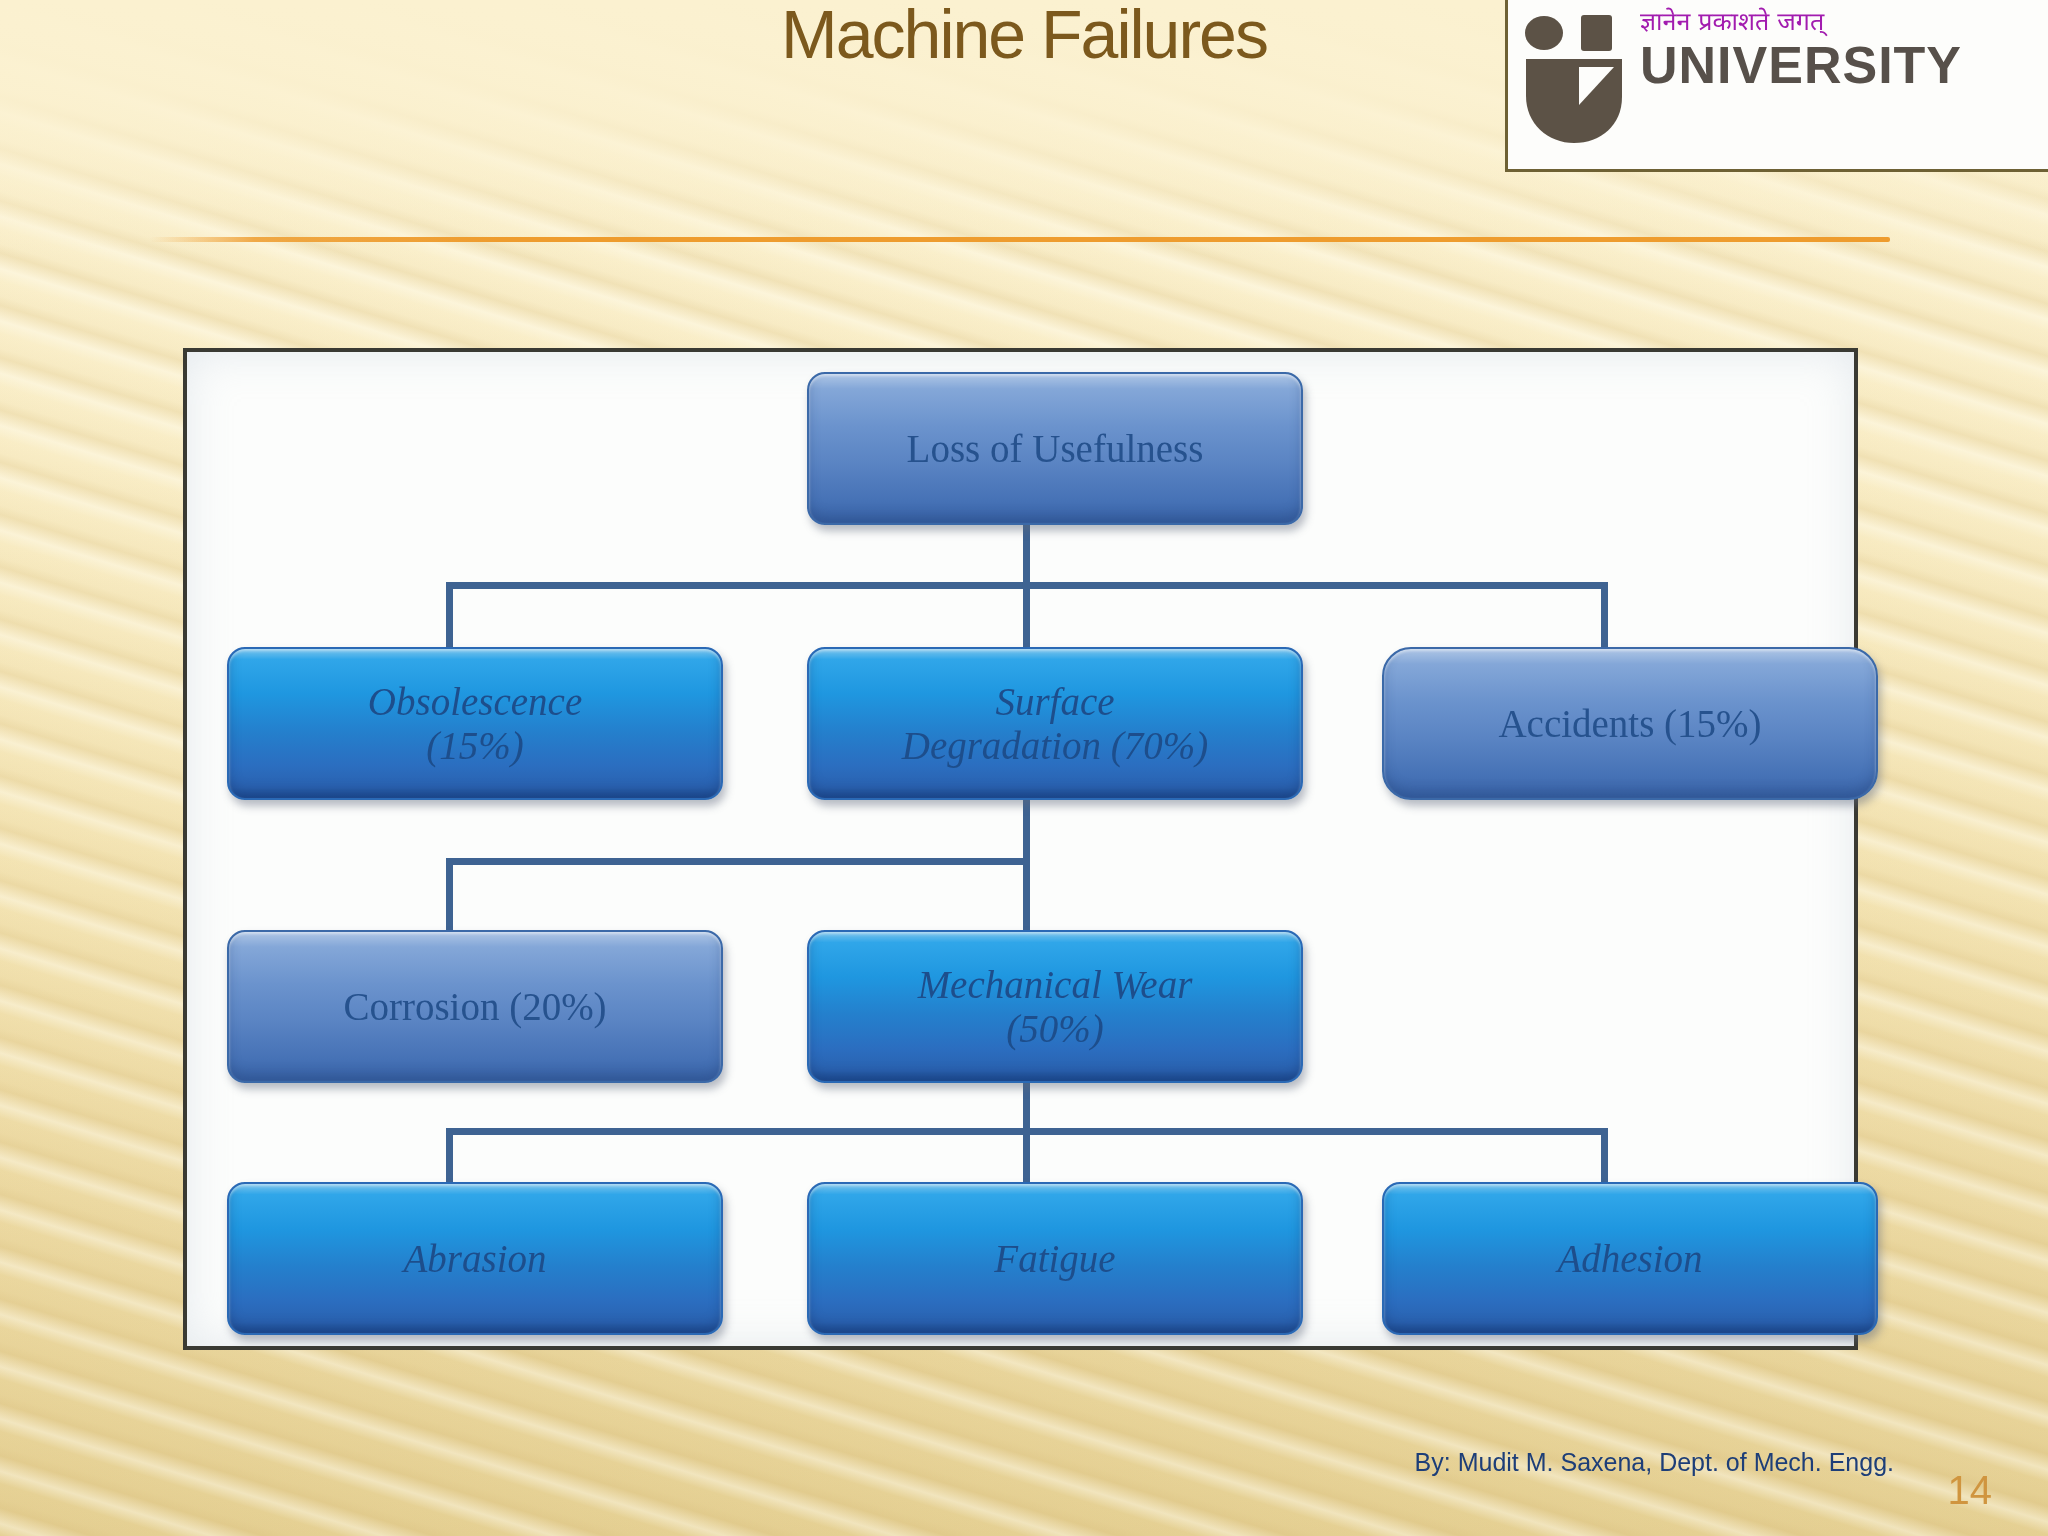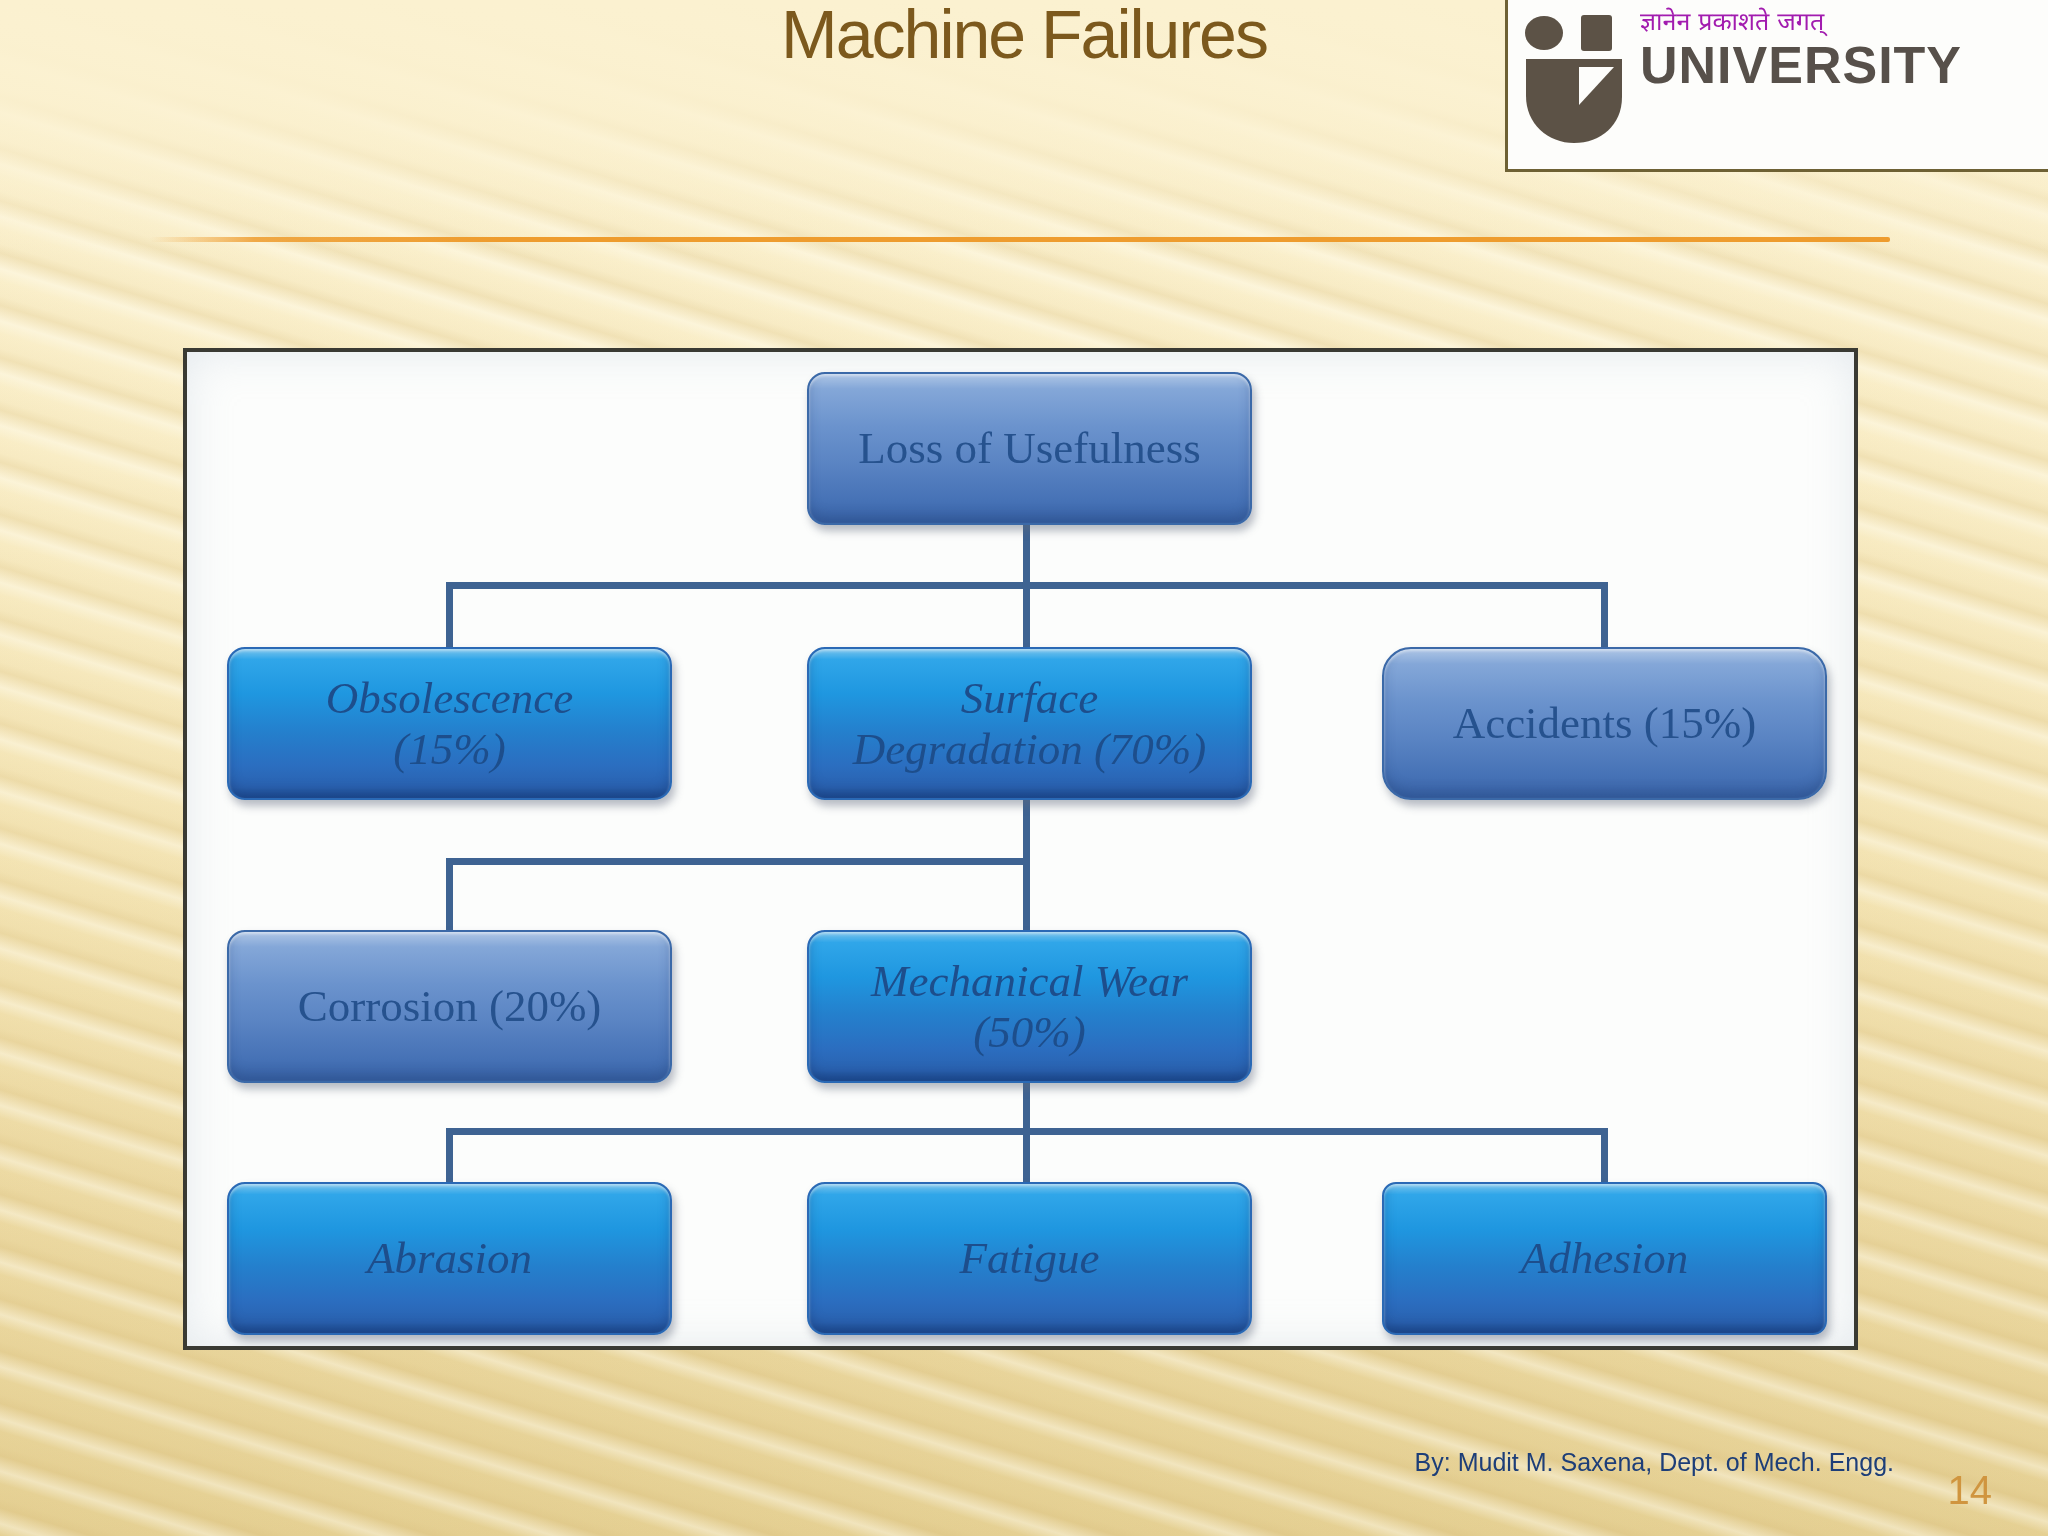--- a/index.html
+++ b/index.html
@@ -76,27 +76,27 @@
     width: 1675px; height: 1002px;
     background: #fcfdfc;
     border: 4px solid #3a3a33;
     box-shadow: inset 0 0 45px rgba(175,188,205,0.30);
   }
 
   .cn { position: absolute; background: #3e6392; z-index: 1; }
 
   .node {
     position: absolute;
-    width: 445px; height: 153px;
+    width: 496px; height: 153px;
     z-index: 2;
     display: flex; align-items: center; justify-content: center;
     text-align: center;
     white-space: pre-line;
     font-family: "Liberation Serif", "DejaVu Serif", serif;
-    font-size: 45px; line-height: 1.12;
+    font-size: 39px; line-height: 1.12;
     padding: 4px 18px;
     border-radius: 18px;
   }
   .node.bright {
     background: linear-gradient(180deg, #7cc6ee 0%, #30a6e9 7%, #1f97e0 30%, #2480cd 55%, #2b6ec0 78%, #2a62b0 93%, #1f4f97 100%);
     border: 2px solid #2a69b5;
     color: #1d4e8c;
     box-shadow: 3px 6px 9px rgba(95,105,125,0.45),
                 inset 0 2px 3px rgba(255,255,255,0.45),
                 inset 0 -7px 12px rgba(18,50,105,0.35);
@@ -175,19 +175,19 @@
     <div class="node bright" style="left:620px; top:295px;">Surface
 Degradation (70%)</div>
     <div class="node muted" style="left:1195px; top:295px;border-radius:29px;">Accidents (15%)</div>
 
     <div class="node muted" style="left:40px; top:578px;">Corrosion (20%)</div>
     <div class="node bright" style="left:620px; top:578px;">Mechanical Wear
 (50%)</div>
 
     <div class="node bright" style="left:40px; top:830px;">Abrasion</div>
     <div class="node bright" style="left:620px; top:830px;">Fatigue</div>
-    <div class="node bright" style="left:1195px; top:830px;border-radius:14px;">Adhesion</div>
+    <div class="node bright" style="left:1195px; top:830px;">Adhesion</div>
   </div>
 
   <div class="footer">By: Mudit M. Saxena, Dept. of Mech. Engg.</div>
   <div class="page-num">14</div>
 
 </div>
 
 </body></html>

